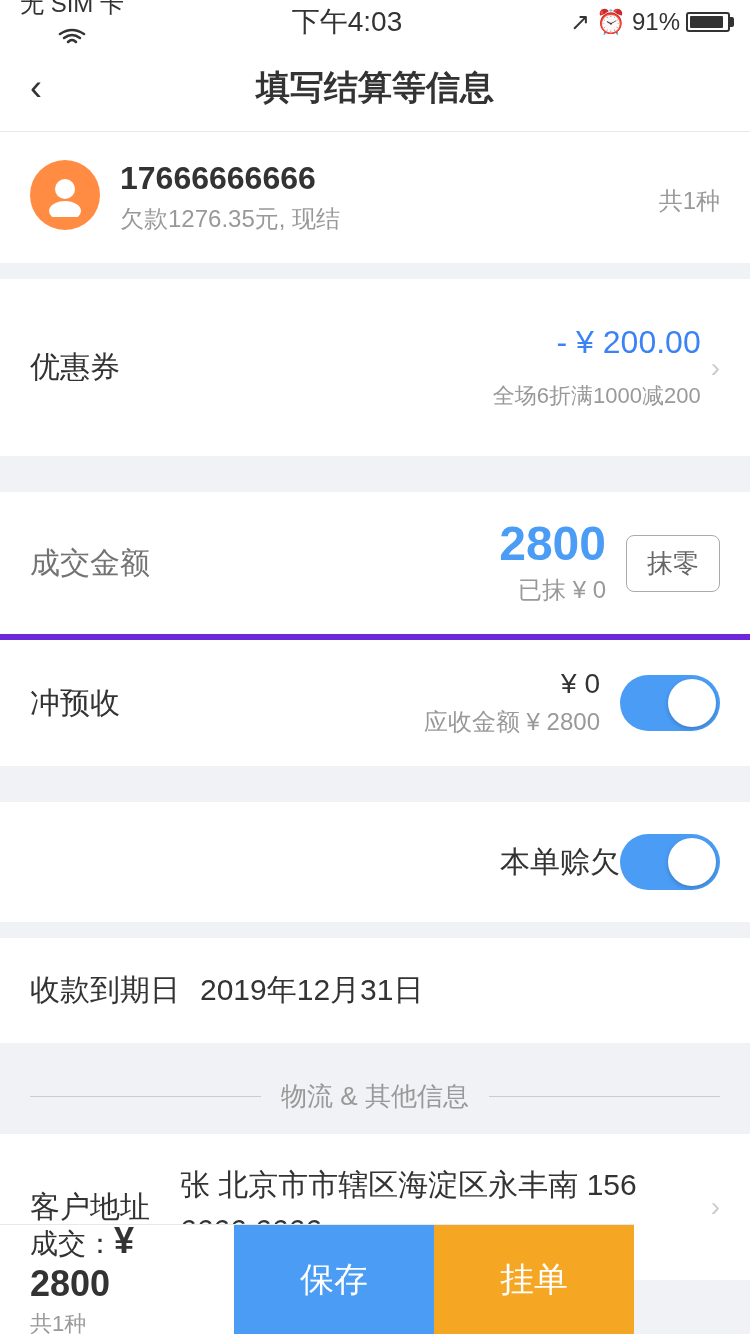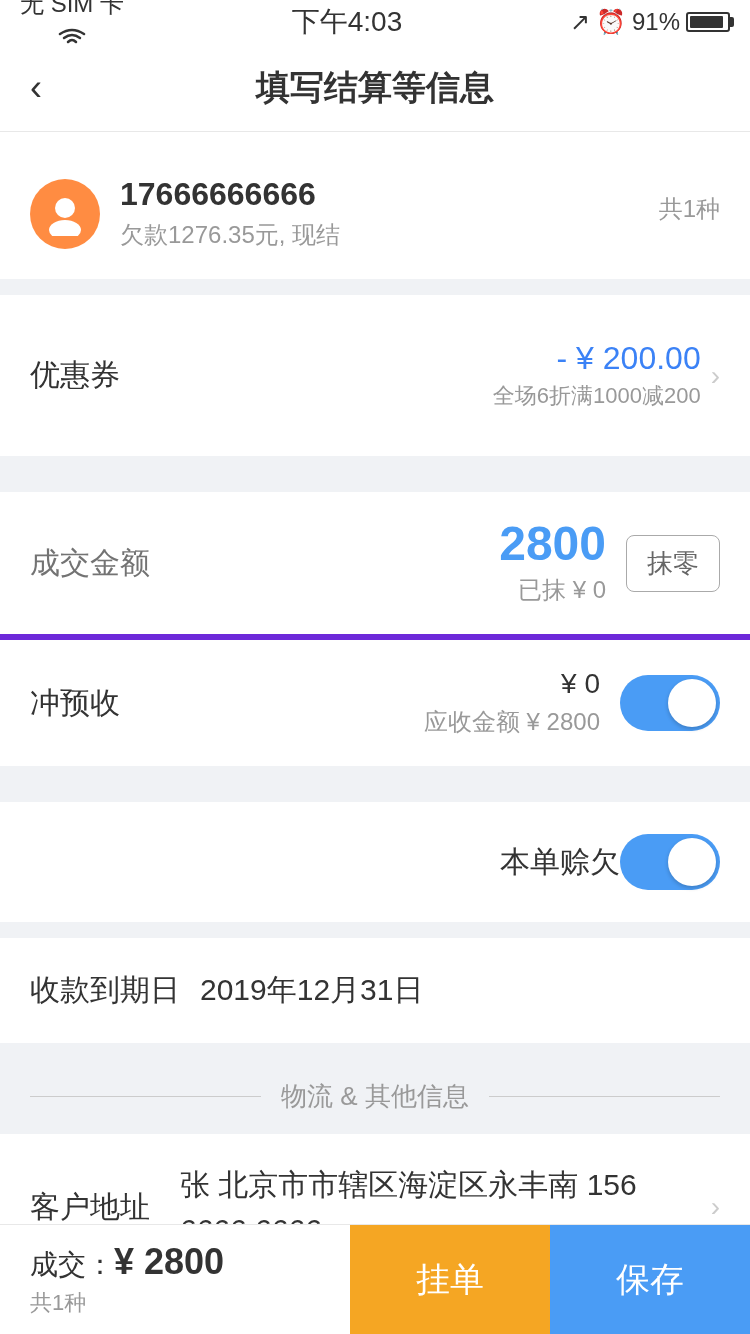--- a/index.html
+++ b/index.html
@@ -87,23 +87,22 @@
     
     .customer-row {
       background: #fff;
       padding: 28px 30px;
       display: flex;
       align-items: center;
       justify-content: space-between;
     }
     .customer-left {
       display: flex;
-      align-items: center;
+      align-items: flex-start;
       gap: 20px;
-      margin-top: 16px;
     }
     .avatar {
       width: 70px;
       height: 70px;
       background: #ff8c42;
       border-radius: 50%;
       display: flex;
       align-items: center;
       justify-content: center;
     }
@@ -151,21 +150,21 @@
       text-align: right;
     }
     .coupon-amount .discount {
       font-size: 32px;
       color: #3b82f6;
       font-weight: 500;
     }
     .coupon-amount .desc {
       font-size: 22px;
       color: #999;
-      margin-top: 4px;
+      margin-top: 20px;
     }
     .chevron-right {
       font-size: 28px;
       color: #ccc;
     }
 
     
     .gray-sep {
       height: 20px;
       background: #f0f2f5;
@@ -340,21 +339,21 @@
       font-size: 30px;
       color: #333;
       line-height: 1.5;
     }
 
     
     .bottom-bar {
       position: fixed;
       bottom: 0;
       left: 0;
-      width: 750px;
+      width: 634px;
       height: 110px;
       background: #fff;
       display: flex;
       align-items: center;
       border-top: 1px solid #e8e8e8;
     }
     .bottom-summary {
       flex: 1;
       padding: 0 30px;
     }
@@ -513,15 +512,15 @@
 
 </div>
 
 <div class="bottom-bar">
   <div class="bottom-summary">
     <div class="label-amount">
       <span>成交：</span><span class="amount">¥ 2800</span>
     </div>
     <div class="sub-count">共1种</div>
   </div>
+  <div class="bottom-btn btn-save">保存</div>
   <div class="bottom-btn btn-hang">挂单</div>
-  <div class="bottom-btn btn-save">保存</div>
 </div>
 
 </body></html>

